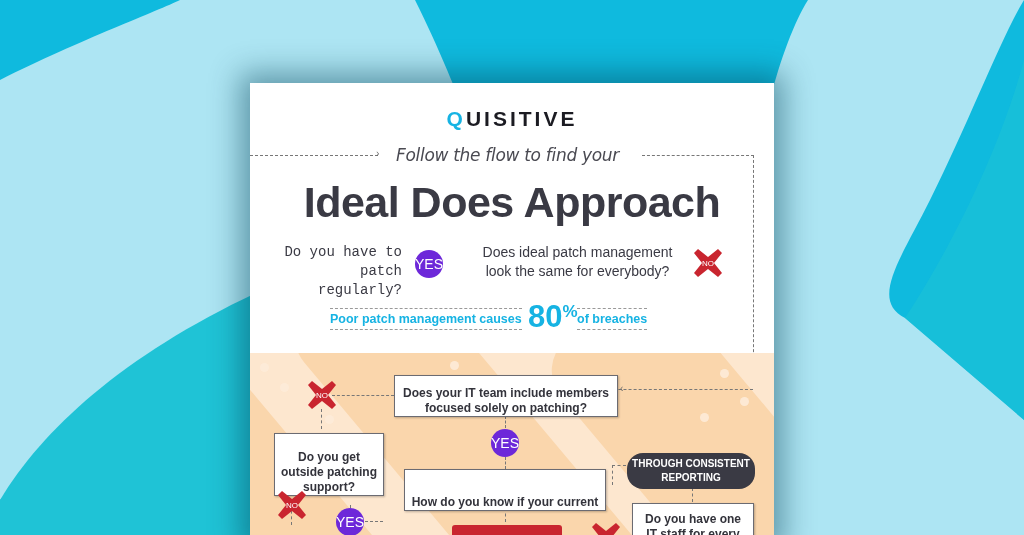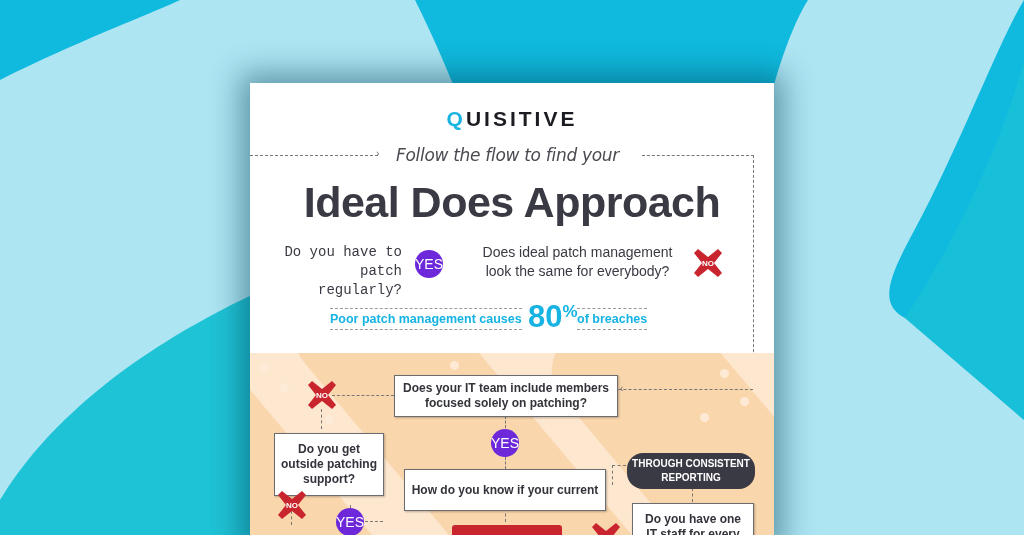--- a/index.html
+++ b/index.html
@@ -56,21 +56,21 @@
     position: absolute; width: 28px; height: 28px; border-radius: 50%;
     background: #6d28d9; color: #fff; font-size: 14px; font-weight: normal;
     display: flex; align-items: center; justify-content: center;
   }
   .no-x {
     position: absolute; width: 32px; height: 32px;
   }
   .no-x .xs { position: absolute; inset: 0; }
   .no-x .lbl {
     position: absolute; inset: 0; display: flex; align-items: center; justify-content: center;
-    color: #fff; font-size: 8px; font-weight: bold;
+    color: #fff; font-size: 8px; font-weight: normal;
   }
 
   .stat-row { position: absolute; left: 80px; top: 218px; width: 330px; height: 36px; }
   .stat-left, .stat-right {
     position: absolute; top: 7px; color: #16b3e3; font-weight: bold; font-size: 12.5px;
     border-top: 1.5px dashed #999; border-bottom: 1.5px dashed #999;
     padding: 3px 0; white-space: nowrap;
   }
   .stat-left { left: 0; }
   .stat-right { left: 247px; }
@@ -82,21 +82,21 @@
     background: #fde7cf;
     overflow: hidden;
   }
   .band { position: absolute; background: #fad6ac; border-radius: 40px; }
   .dot { position: absolute; width: 9px; height: 9px; border-radius: 50%; background: #fdebd8; opacity: 0.9; }
 
   .box {
     position: absolute; background: #fff; border: 1.5px solid #6b6b72;
     box-shadow: 1px 1px 2px rgba(0,0,0,0.25);
     color: #33333b; font-weight: bold; font-size: 12px; line-height: 15px;
-    text-align: center; display: flex; align-items: center; justify-content: center;
+    text-align: center; display: flex; align-items: flex-end; justify-content: center;
   }
   .dark-box {
     position: absolute; background: #3a3a44; color: #fff; border-radius: 16px;
     font-size: 10px; font-weight: bold; text-align: center; line-height: 14px;
     display: flex; align-items: center; justify-content: center;
   }
   .red-box {
     position: absolute; background: #c9252f; color: #fff; border-radius: 3px;
     font-size: 10.5px; font-weight: bold; text-align: center;
     display: flex; align-items: center; justify-content: center;

